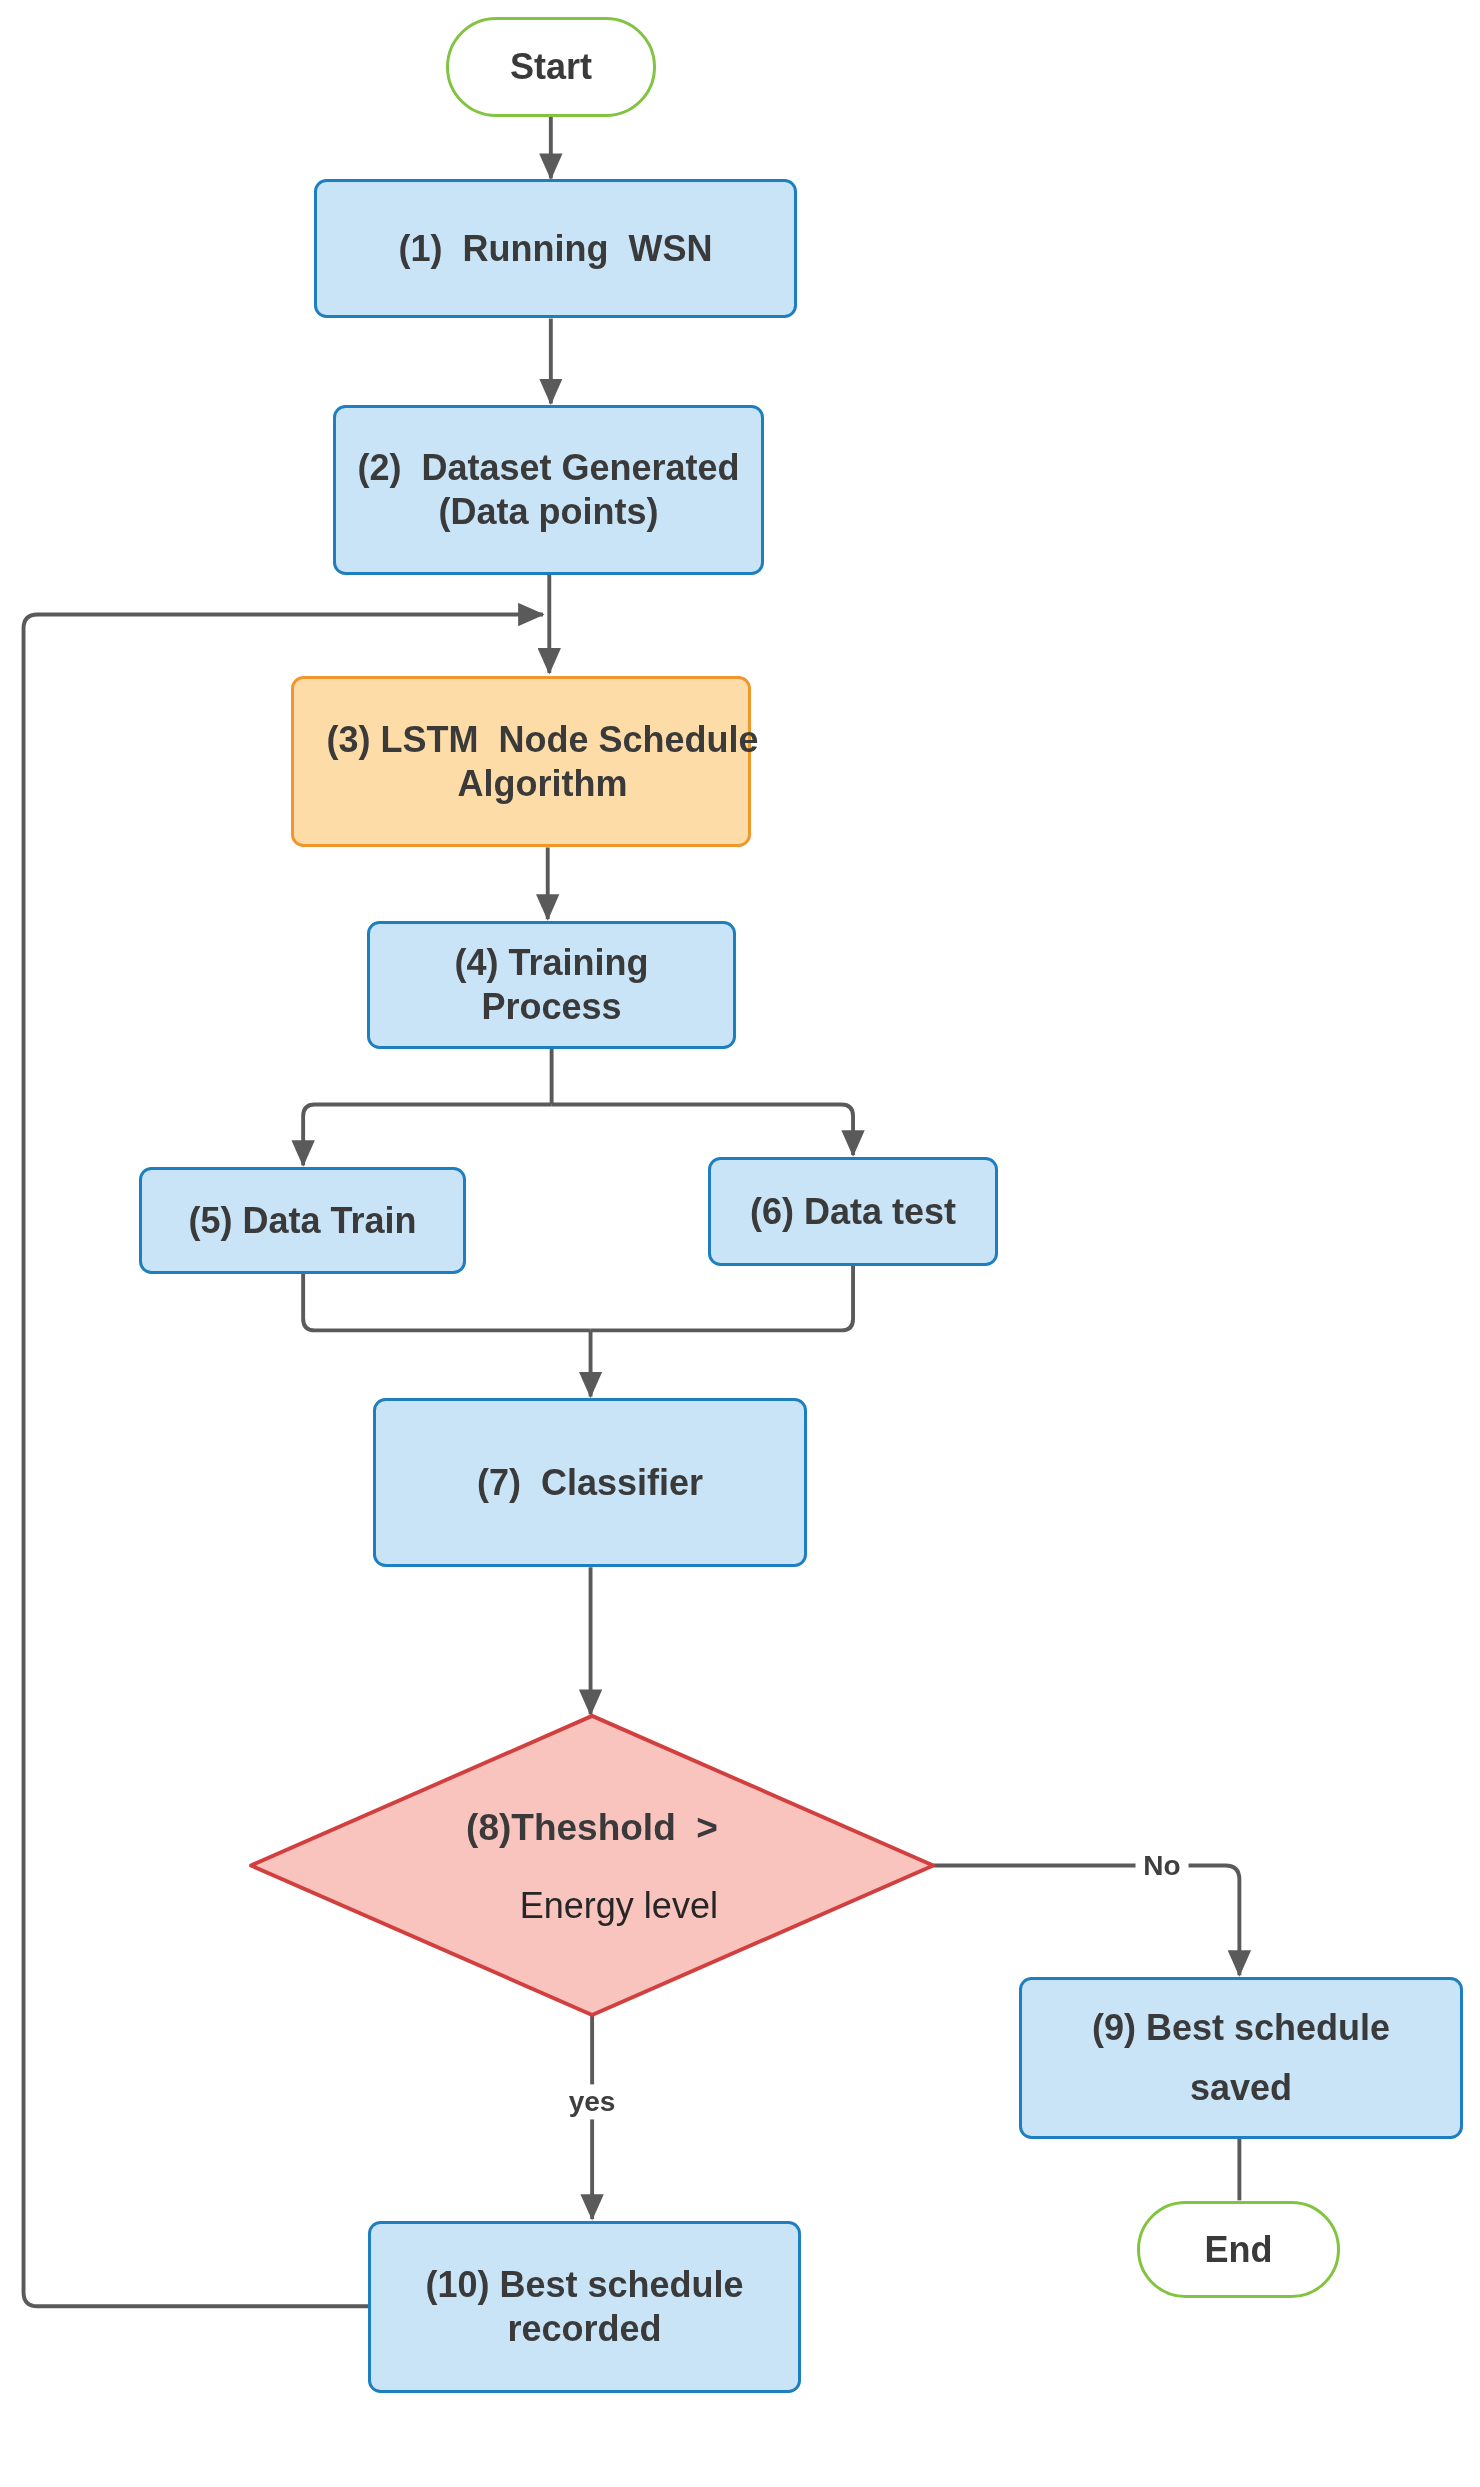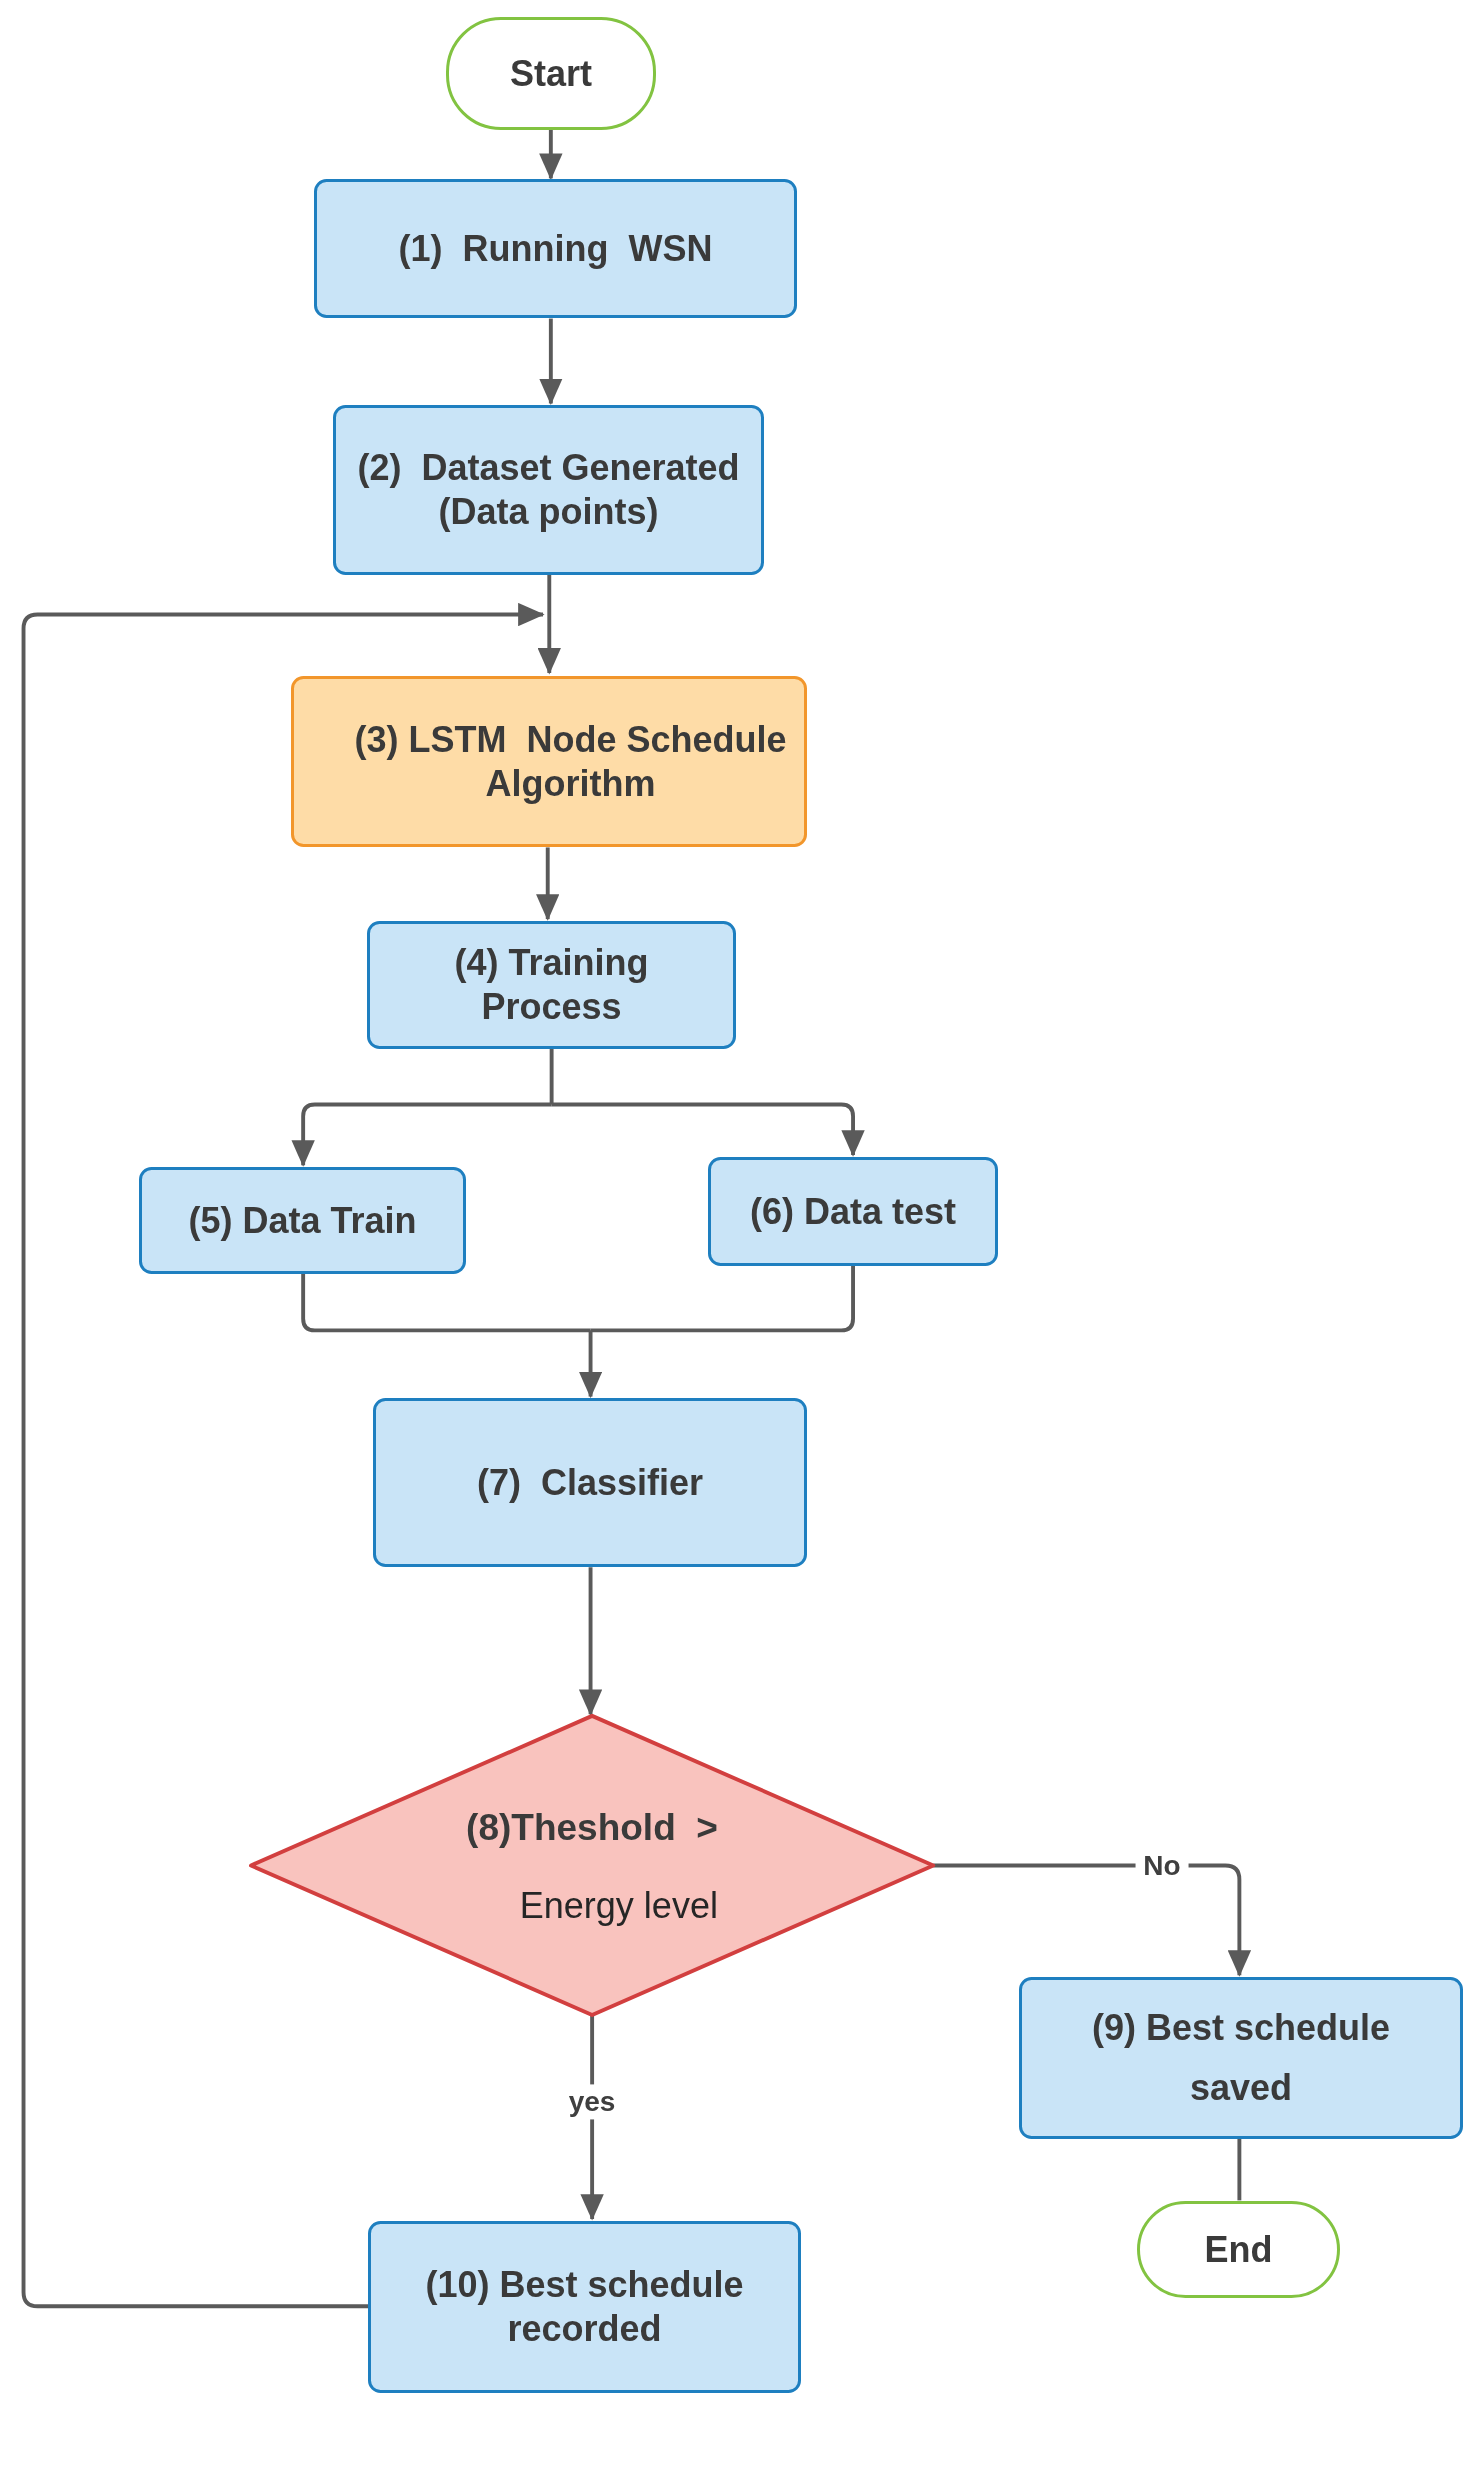--- a/index.html
+++ b/index.html
@@ -74,34 +74,34 @@
     <path class="conn" d="M 1095 1625 V 1693 Q 1095 1708 1080 1708 L 758 1708"></path>
     <path class="conn" d="M 758 1708 V 1793" marker-end="url(#arrow)"></path>
     <path class="conn" d="M 758 2012 V 2201" marker-end="url(#arrow)"></path>
     <path class="conn" d="M 1198 2395 H 1573 Q 1591 2395 1591 2413 V 2536" marker-end="url(#arrow)"></path>
     <path class="conn" d="M 1591 2746 V 2825"></path>
     <path class="conn" d="M 760 2587 V 2849" marker-end="url(#arrow)"></path>
 
     <polygon points="760,2203 1198,2395 760,2587 322,2395" fill="var(--decision-fill)" stroke="var(--decision-stroke)" stroke-width="5" stroke-linejoin="round"></polygon>
   </svg>
 
-  <div class="node terminal" style="left:446px; top:17px; width:210px; height:113px;">
+  <div class="node terminal" style="left:446px; top:17px; width:210px; height:100px;">
     <span class="label">Start</span>
   </div>
 
   <div class="node process" style="left:314px; top:179px; width:483px; height:139px;">
     <span class="label">(1)  Running  WSN</span>
   </div>
 
   <div class="node process" style="left:333px; top:405px; width:431px; height:170px;">
     <span class="label">(2)  Dataset Generated</span>
     <span class="label">(Data points)</span>
   </div>
 
-  <div class="node highlight" style="left:291px; top:676px; width:516px; height:171px;padding-left:43px;">
+  <div class="node highlight" style="left:291px; top:676px; width:460px; height:171px;padding-left:43px;">
     <span class="label">(3) LSTM  Node Schedule</span>
     <span class="label">Algorithm</span>
   </div>
 
   <div class="node process" style="left:367px; top:921px; width:369px; height:128px;">
     <span class="label">(4) Training</span>
     <span class="label">Process</span>
   </div>
 
   <div class="node process" style="left:139px; top:1167px; width:327px; height:107px;">

